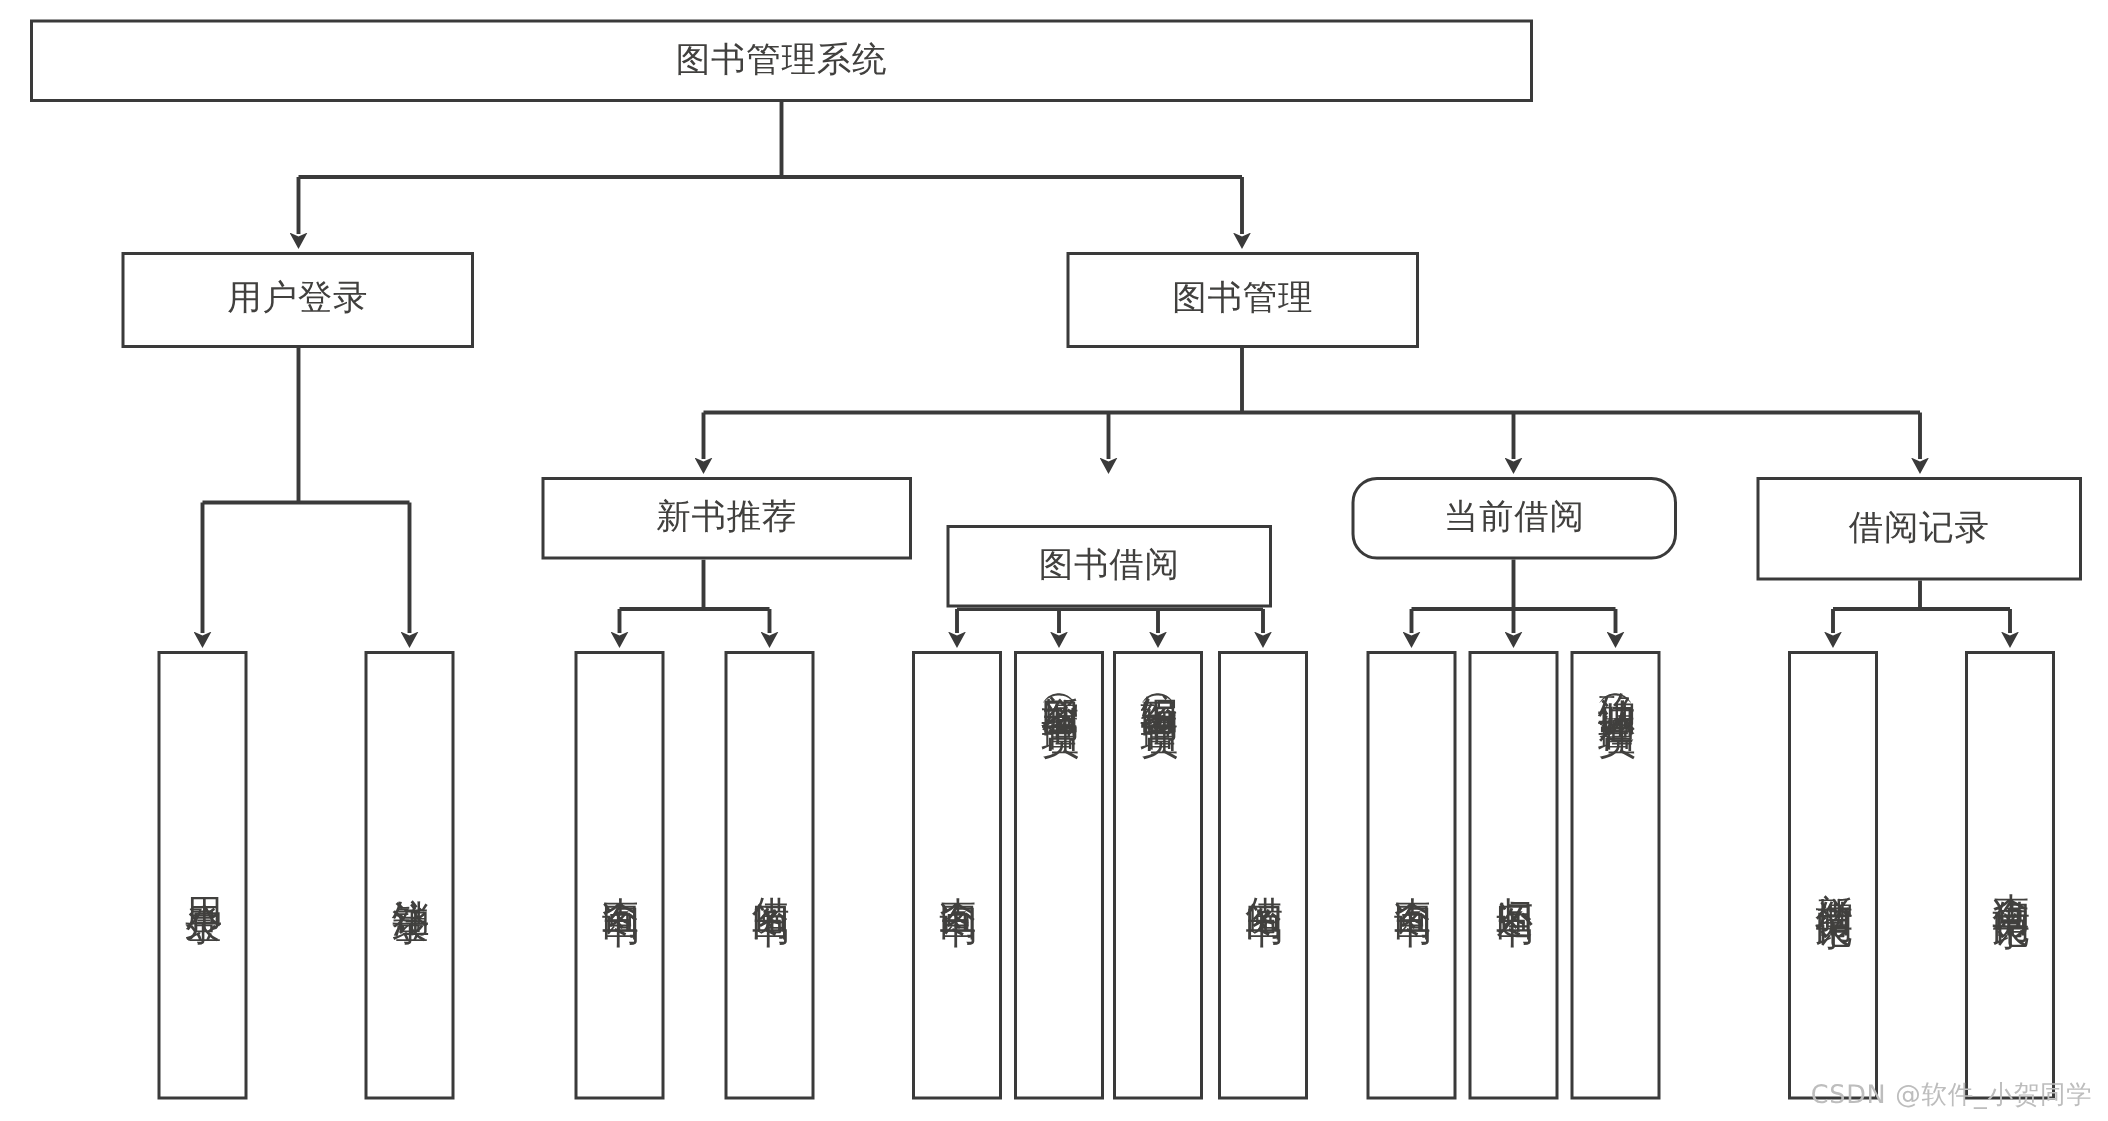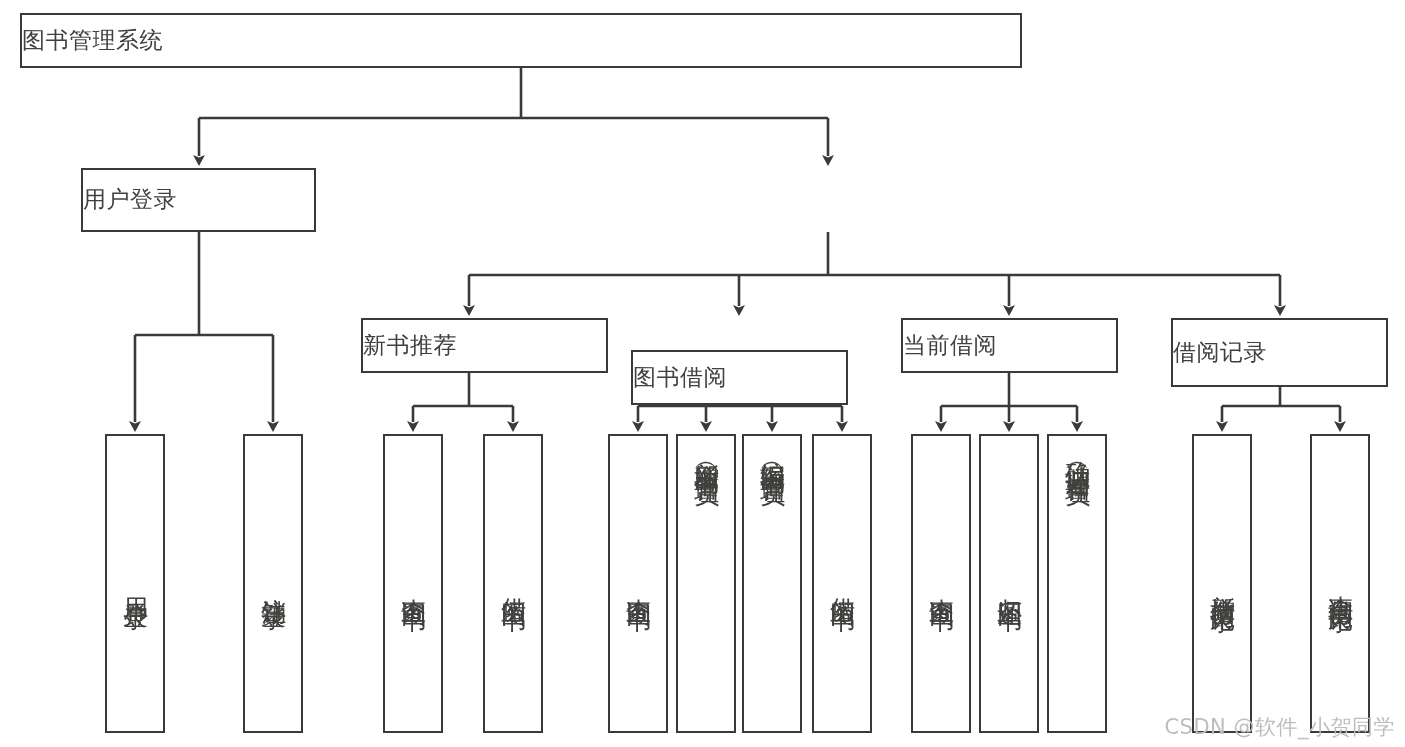--- a/index.html
+++ b/index.html
@@ -20,20 +20,21 @@
     width:1405px;height:747px;
     pointer-events:none;
   }
   .node{
     position:absolute;
     box-sizing:border-box;
     background:#ffffff;
     border:2px solid #3a3a3a;
     display:flex;
     align-items:center;
+    justify-content:center;
     color:#3f3f3f;
     z-index:2;
   }
   .node .lbl{
     display:block;
     color:#41403e;
     letter-spacing:0.5px;
   }
   
   .node.h .lbl{
@@ -58,21 +59,21 @@
     text-align:left;
   }
   .node.v.center{
     align-items:center;
     padding-top:0;
   }
   .watermark{
     position:absolute;
     right:10px;
     bottom:6px;
-    font-size:21px;
+    font-size:17px;
     color:#bdbdbd;
     letter-spacing:0.5px;
     white-space:nowrap;
     z-index:3;
     font-family:"DejaVu Sans","Liberation Sans",sans-serif;
   }
 </style>
 </head>
 <body>
 
@@ -128,28 +129,31 @@
     </g>
   </svg>
 
   <div class="node h" id="n-root" style="left:20px;top:13px;width:1002px;height:55px;">
     <span class="lbl">图书管理系统</span>
   </div>
 
   <div class="node h" style="left:81px;top:168px;width:235px;height:64px;">
     <span class="lbl">用户登录</span>
   </div>
+  <div class="node h" style="left:711px;top:168px;width:235px;height:64px;">
+    <span class="lbl">图书管理</span>
+  </div>
 
   <div class="node h" style="left:361px;top:318px;width:247px;height:55px;">
     <span class="lbl">新书推荐</span>
   </div>
   <div class="node h" style="left:631px;top:318px;width:217px;height:55px;margin-top:32px;">
     <span class="lbl">图书借阅</span>
   </div>
-  <div class="node h" style="left:901px;top:318px;width:217px;height:55px;">
+  <div class="node h" style="left:901px;top:318px;width:217px;height:55px;border-radius:17px;">
     <span class="lbl">当前借阅</span>
   </div>
   <div class="node h" style="left:1171px;top:318px;width:217px;height:69px;">
     <span class="lbl">借阅记录</span>
   </div>
 
   <div class="node v center" style="left:105px;top:434px;width:60px;height:299px;">
     <span class="lbl">用户登录</span>
   </div>
   <div class="node v center" style="left:243px;top:434px;width:60px;height:299px;">

